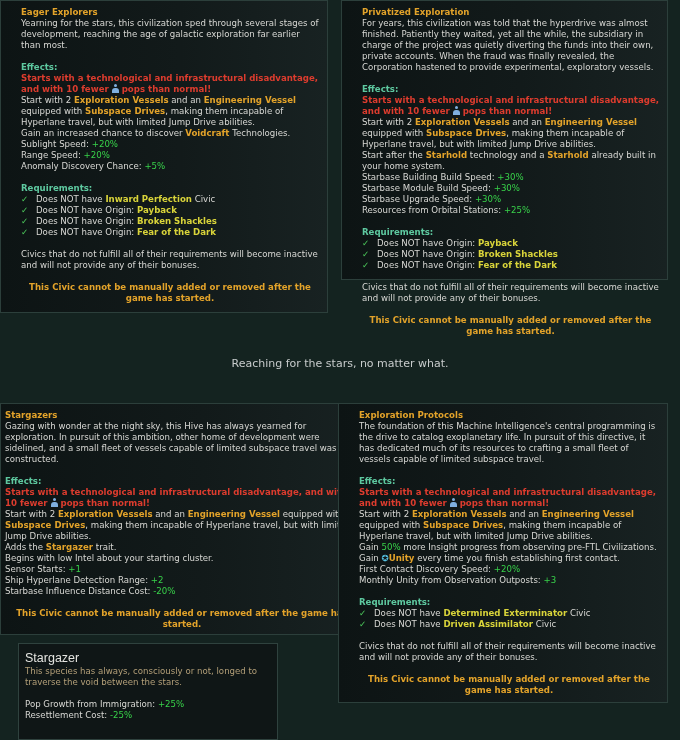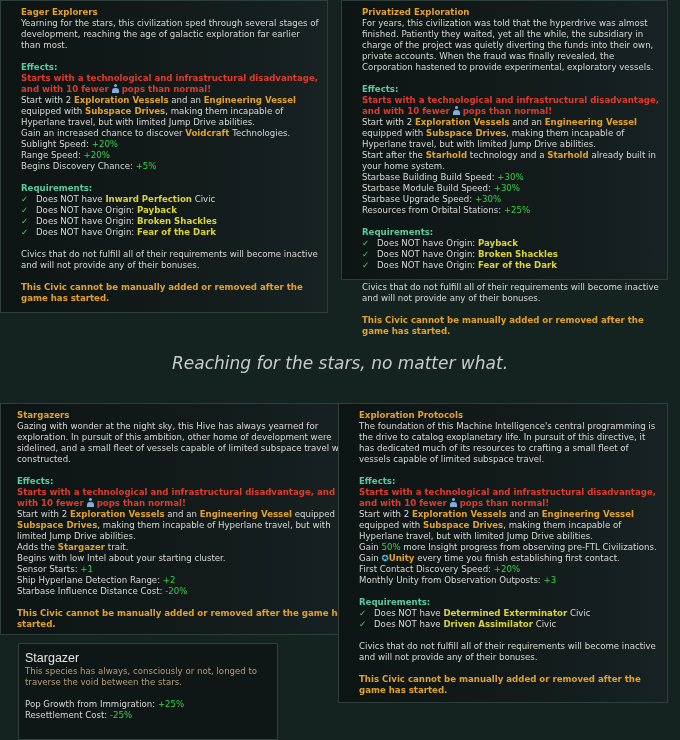--- a/index.html
+++ b/index.html
@@ -13,43 +13,43 @@
     position: absolute; color: #2b3a37; font-size: 13px; font-family: "Liberation Sans", sans-serif;
   }
   .panel {
     position: absolute; box-sizing: border-box;
     background: linear-gradient(90deg, #0d1414 0%, #121a1a 55%, #182222 100%);
     border: 1px solid #2c3f3b;
     padding: 6px 8px 6px 20px;
   }
   .p-tl { left: 0; top: 0; width: 328px; height: 313px; }
   .p-tr { left: 341px; top: 0; width: 327px; height: 280px; }
-  .p-bl { left: 0; top: 403px; width: 368px; height: 232px; padding-left: 16px; }
+  .p-bl { left: 0; top: 403px; width: 368px; height: 232px; padding-left: 4px; }
   .p-br { left: 338px; top: 403px; width: 330px; height: 300px; }
   .trait {
     position: absolute; left: 18px; top: 643px; width: 260px; height: 97px; box-sizing: border-box;
     background: #0f1616; border: 1px solid #2f423e; padding: 6px 8px 6px 6px;
   }
   .title { color: #e3a32a; font-weight: bold; }
   .hdr { color: #5ec9a0; font-weight: bold; }
   .red { color: #dd3c2e; font-weight: bold; }
   .gold { color: #e3a32a; font-weight: bold; }
   .yel { color: #d9d43a; font-weight: bold; }
   .grn { color: #38d24a; }
-  .warn { color: #e3a32a; font-weight: bold; }
+  .warn { color: #e3a32a; font-weight: bold; text-align: center; }
   .gap { height: 11px; }
   .req { position: relative; padding-left: 15px; }
   .check { position: absolute; left: 0; top: 0; color: #4cc85a; font-weight: bold; }
   .pop-icon { display: inline-block; width: 7px; height: 9px; vertical-align: -1px; position: relative; }
   .pop-icon::before { content: ""; position: absolute; left: 2px; top: 0; width: 3px; height: 3px; border-radius: 50%; background: #7fb0e0; }
   .pop-icon::after { content: ""; position: absolute; left: 0; top: 4px; width: 7px; height: 5px; border-radius: 3px 3px 0 0; background: #7fb0e0; }
   .unity-icon { color: #55c0e0; font-weight: bold; }
   .tagline {
     position: absolute; left: 0; top: 358px; width: 680px; text-align: center;
-    color: #c8cccc; font-style: italic; font-size: 17px; font-family: "DejaVu Sans", sans-serif;
+    color: #c8cccc; font-size: 11px; font-family: "DejaVu Sans", sans-serif;
   }
   .trait-title { color: #e4e4e0; font-size: 12.5px; line-height: 16px; font-family: "Liberation Sans", sans-serif; }
   .trait-desc { color: #b39f78; }
 </style>
 </head>
 <body>
 
 <div class="bg-ghost" style="left:30px;top:10px">Eff  Technocracy</div>
 <div class="bg-ghost" style="left:8px;top:58px">Functional Architecture</div>
 <div class="bg-ghost" style="left:4px;top:412px">Strength of Legions</div>
@@ -74,21 +74,21 @@
     <span class="gold">Subspace Drives</span><span>, making them incapable of</span>
     <span>Hyperlane travel, but with limited Jump Drive abilities.</span>
   </div>
   <div>
     <span>Gain an increased chance to discover</span>
     <span class="gold">Voidcraft</span>
     <span>Technologies.</span>
   </div>
   <div><span>Sublight Speed:</span> <span class="grn">+20%</span></div>
   <div><span>Range Speed:</span> <span class="grn">+20%</span></div>
-  <div><span>Begins Discovery Chance:</span> <span class="grn">+5%</span></div>
+  <div><span>Anomaly Discovery Chance:</span> <span class="grn">+5%</span></div>
   <div class="gap"></div>
   <div class="hdr">Requirements:</div>
   <div class="req"><span class="check">✓</span><span>Does NOT have</span> <span class="yel">Inward Perfection</span> <span>Civic</span></div>
   <div class="req"><span class="check">✓</span><span>Does NOT have Origin:</span> <span class="yel">Payback</span></div>
   <div class="req"><span class="check">✓</span><span>Does NOT have Origin:</span> <span class="yel">Broken Shackles</span></div>
   <div class="req"><span class="check">✓</span><span>Does NOT have Origin:</span> <span class="yel">Fear of the Dark</span></div>
   <div class="gap"></div>
   <div>Civics that do not fulfill all of their requirements will become inactive and will not provide any of their bonuses.</div>
   <div class="gap"></div>
   <div class="warn">This Civic cannot be manually added or removed after the game has started.</div>

